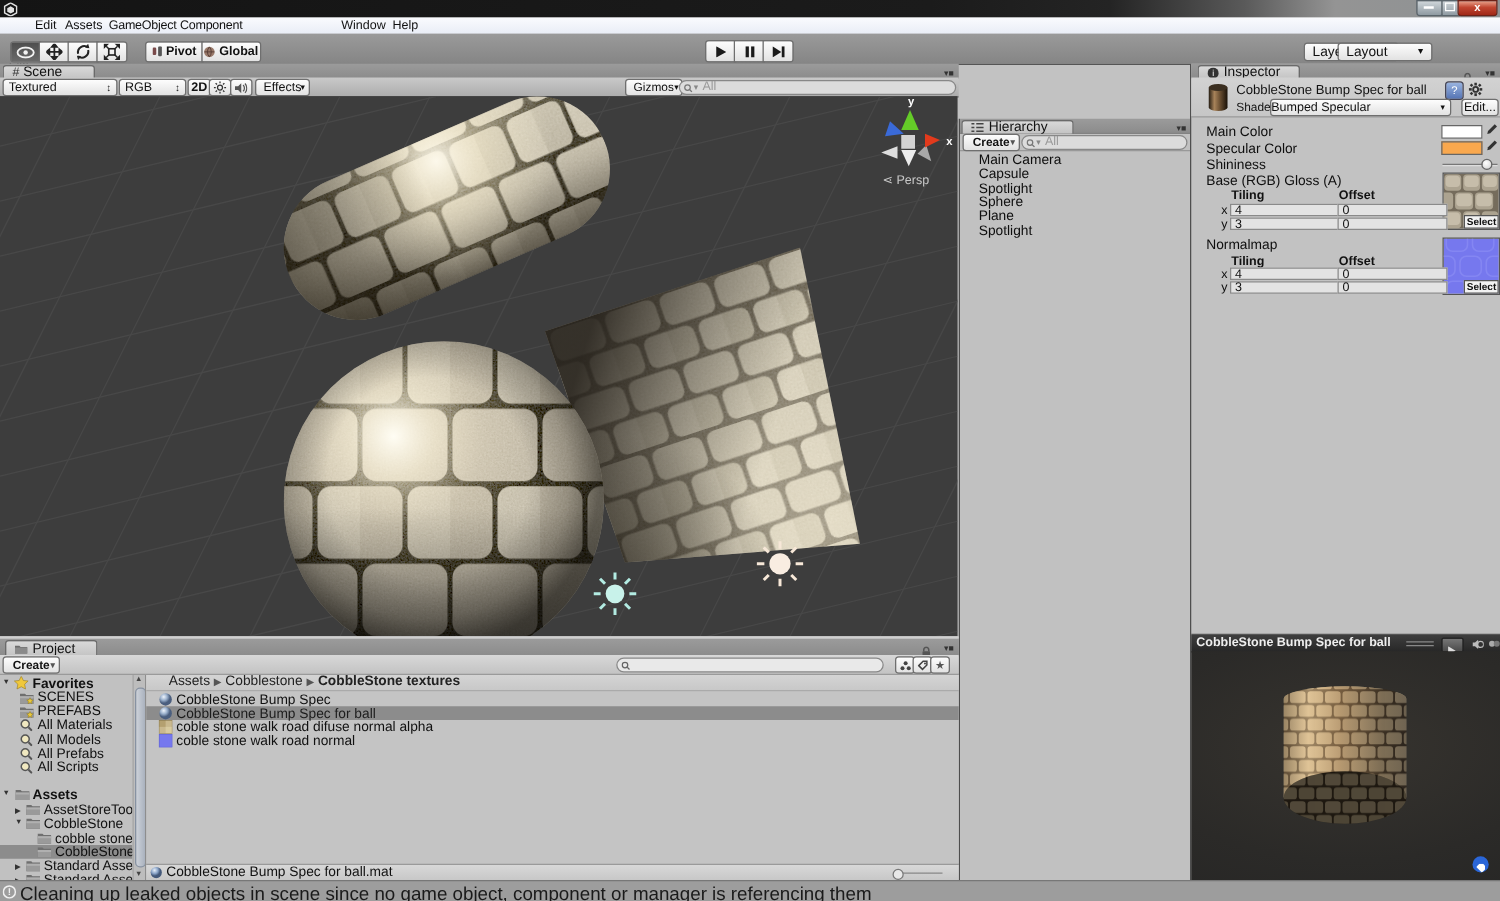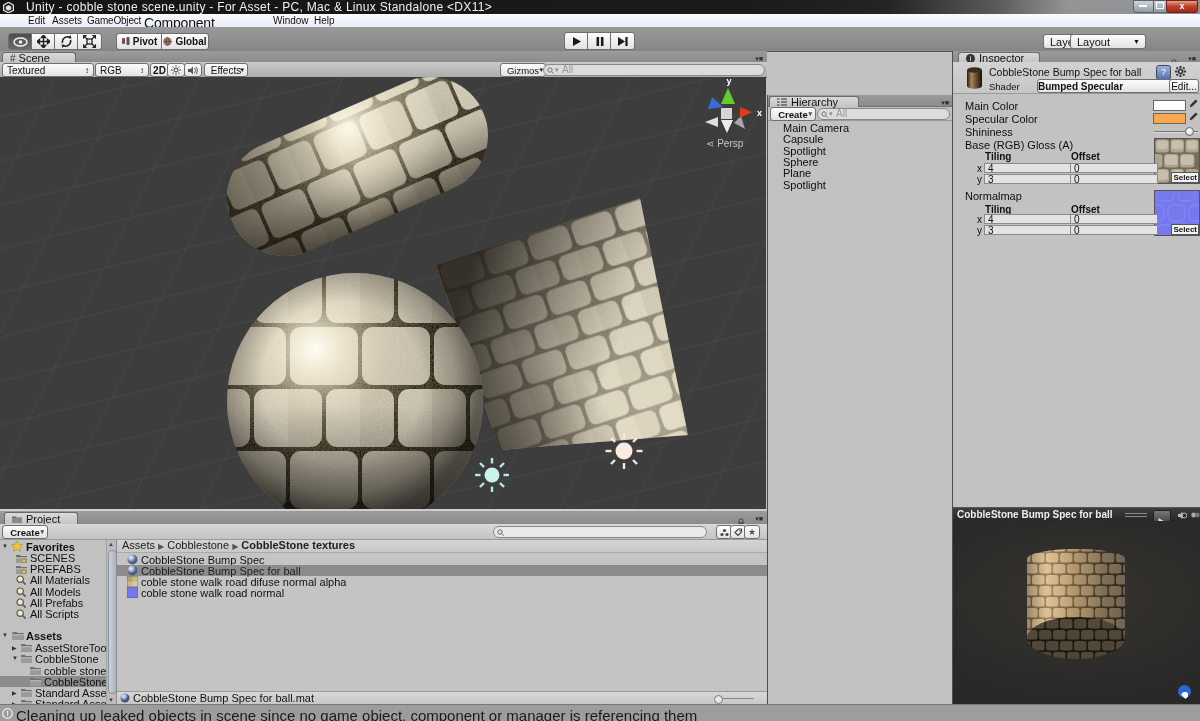--- a/index.html
+++ b/index.html
@@ -17,37 +17,36 @@
   .lbl{font-size:11px;color:#0e0e0e;}
 </style></head>
 <body>
 
 <div class="abs" id="titlebar" style="left:0;top:0;width:1200px;height:14px;
   background:linear-gradient(90deg,#141414 0%,#1b1b1b 62%,#242424 74%,#5a5a5a 83%,#949494 89%,#8e9294 100%);">
   <svg class="abs" style="left:3px;top:2px" width="11" height="11" viewBox="0 0 11 11">
     <path d="M5.5 0.3 L10.4 3.1 L10.4 8.3 L5.5 10.9 L0.6 8.3 L0.6 3.1 Z" fill="none" stroke="#e0e0e0" stroke-width="1.3"></path>
     <path d="M5.5 3 L8.2 4.6 L8.2 7.4 L5.5 8.8 L2.8 7.4 L2.8 4.6 Z" fill="#e0e0e0"></path>
   </svg>
-  <span class="abs" style="left:26px;top:0px;font-size:12px;letter-spacing:0.3px;color:#f0f0f0;">Unity - cobble stone scene.unity - For Asset - PC, Mac &amp; Linux Standalone &lt;DX11&gt;</span>
 
   <div class="abs" style="left:1133px;top:0;width:20px;height:11px;background:linear-gradient(#cfd6da,#8f9aa2);border:1px solid #5a646b;border-radius:0 0 3px 3px;"></div>
   <div class="abs" style="left:1139px;top:5px;width:8px;height:2px;background:#fff;"></div>
   <div class="abs" style="left:1153px;top:0;width:13px;height:11px;background:linear-gradient(#cfd6da,#8f9aa2);border:1px solid #5a646b;"></div>
   <div class="abs" style="left:1156px;top:2px;width:6px;height:5px;border:1px solid #fff;"></div>
   <div class="abs" style="left:1166px;top:0;width:30px;height:11px;background:linear-gradient(#e8a08a,#c04530 45%,#a02818);border:1px solid #6b2218;border-radius:0 0 3px 3px;
        color:#fff;font-size:9px;font-weight:bold;text-align:center;line-height:10px;">x</div>
 </div>
 
 <div class="abs" id="menubar" style="left:0;top:14px;width:1200px;height:13px;
   background:linear-gradient(#fafbfe,#e9edf6);border-bottom:1px solid #c8ccd8;font-size:0;">
   <span class="abs" style="left:7px;top:1px;font-size:10px;color:#111;margin-top:32px;">File</span>
   <span class="abs" style="left:28px;top:1px;font-size:10px;color:#111;">Edit</span>
   <span class="abs" style="left:52px;top:1px;font-size:10px;color:#111;">Assets</span>
   <span class="abs" style="left:87px;top:1px;font-size:10px;letter-spacing:-0.2px;color:#111;">GameObject</span>
-  <span class="abs" style="left:144px;top:1px;font-size:14px;letter-spacing:-0.2px;color:#111;">Component</span>
+  <span class="abs" style="left:144px;top:1px;font-size:10px;letter-spacing:-0.2px;color:#111;">Component</span>
   <span class="abs" style="left:199px;top:16px;font-size:10px;letter-spacing:-0.2px;color:#111;">Asset Store Tools</span>
   <span class="abs" style="left:273px;top:1px;font-size:10px;color:#111;">Window</span>
   <span class="abs" style="left:314px;top:1px;font-size:10px;color:#111;">Help</span>
 </div>
 
 <div class="abs" id="toolbar" style="left:0;top:27px;width:1200px;height:24px;
   background:linear-gradient(#9a9a9a,#858585);border-bottom:1px solid #555;">
 
   <div class="abs" style="left:8px;top:6px;width:92px;height:15px;">
     <div class="abs btn" style="left:0;width:23px;height:15px;border-radius:3px 0 0 3px;background:linear-gradient(#4e4e4e,#6a6a6a);">
@@ -421,21 +420,21 @@
           <rect x="4.5" y="8.6" width="2" height="2.4"></rect>
           <rect x="0" y="4.5" width="2.4" height="2"></rect>
           <rect x="8.6" y="4.5" width="2.4" height="2"></rect>
           <rect x="1.2" y="1.2" width="2" height="2" transform="rotate(45 2.2 2.2)"></rect>
           <rect x="7.8" y="1.2" width="2" height="2" transform="rotate(45 8.8 2.2)"></rect>
           <rect x="1.2" y="7.8" width="2" height="2" transform="rotate(45 2.2 8.8)"></rect>
           <rect x="7.8" y="7.8" width="2" height="2" transform="rotate(45 8.8 8.8)"></rect>
         </g>
       </svg>
     <span class="abs" style="left:36px;top:19px;font-size:9.5px;color:#111;">Shader</span>
-    <div class="abs btn" style="left:84px;top:17px;width:143px;height:12px;font-size:10px;justify-content:flex-start;padding-left:0;font-weight:bold;">Bumped Specular<span style="position:absolute;right:4px;font-size:7px;">▾</span></div>
+    <div class="abs btn" style="left:63px;top:17px;width:143px;height:12px;font-size:10px;justify-content:flex-start;padding-left:0;">Bumped Specular<span style="position:absolute;right:4px;font-size:7px;">▾</span></div>
     <div class="abs btn" style="left:216px;top:17px;width:28px;height:12px;font-size:10px;">Edit...</div>
   </div>
 
   <div id="props" class="abs" style="left:0;top:42px;width:247px;">
     <span class="abs lbl" style="left:12px;top:7px;">Main Color</span>
     <div class="abs" style="left:200px;top:7px;width:31px;height:9px;background:#fff;border:1px solid #666;"></div>
     <svg class="abs" style="left:235px;top:6px;" width="10" height="11" viewBox="0 0 10 11">
         <path d="M8.2 0.5l1.3 1.3-5.6 5.6-2-0.7-0.6 2 ... z" fill="none"></path>
         <path d="M7.8 0.4l1.8 1.8-5.4 5.4-2.4 0.6 0.6-2.4z" fill="#333"></path>
       </svg>
@@ -718,21 +717,21 @@
     <svg width="0" height="0">
         <defs>
       <radialGradient id="orb" cx="0.35" cy="0.3">
             <stop offset="0" stop-color="#eef4fc"></stop>
             <stop offset="0.55" stop-color="#9ab0cc"></stop>
             <stop offset="1" stop-color="#4a5e7e"></stop>
           </radialGradient>
     </defs>
       </svg>
     <div class="abs" style="left:0;top:0;width:650px;height:12px;background:linear-gradient(#d4d4d4,#c8c8c8);border-bottom:1px solid #aaa;font-size:11px;color:#222;">
-      <span style="position:absolute;left:5px;top:-1px;">Assets <span style="color:#555;font-size:8px;">▶</span> Cobblestone <span style="color:#555;font-size:8px;">▶</span> <b>CobbleStone textures</b></span>
+      <span style="position:absolute;left:18px;top:-1px;">Assets <span style="color:#555;font-size:8px;">▶</span> Cobblestone <span style="color:#555;font-size:8px;">▶</span> <b>CobbleStone textures</b></span>
     </div>
     <div class="abs" style="left:0;top:14px;width:650px;height:11px;">
       <svg style="position:absolute;left:10px;top:0" width="11" height="11">
           <circle cx="5.5" cy="5.5" r="5" fill="url(#orb)"></circle>
         </svg>
       <span style="position:absolute;left:24px;top:0;font-size:11px;color:#111;">CobbleStone Bump Spec</span>
       </div>
     <div class="abs" style="left:0;top:25px;width:650px;height:11px;background:#8c8c8c;">
       <svg style="position:absolute;left:10px;top:0" width="11" height="11">
           <circle cx="5.5" cy="5.5" r="5" fill="url(#orb)"></circle>

